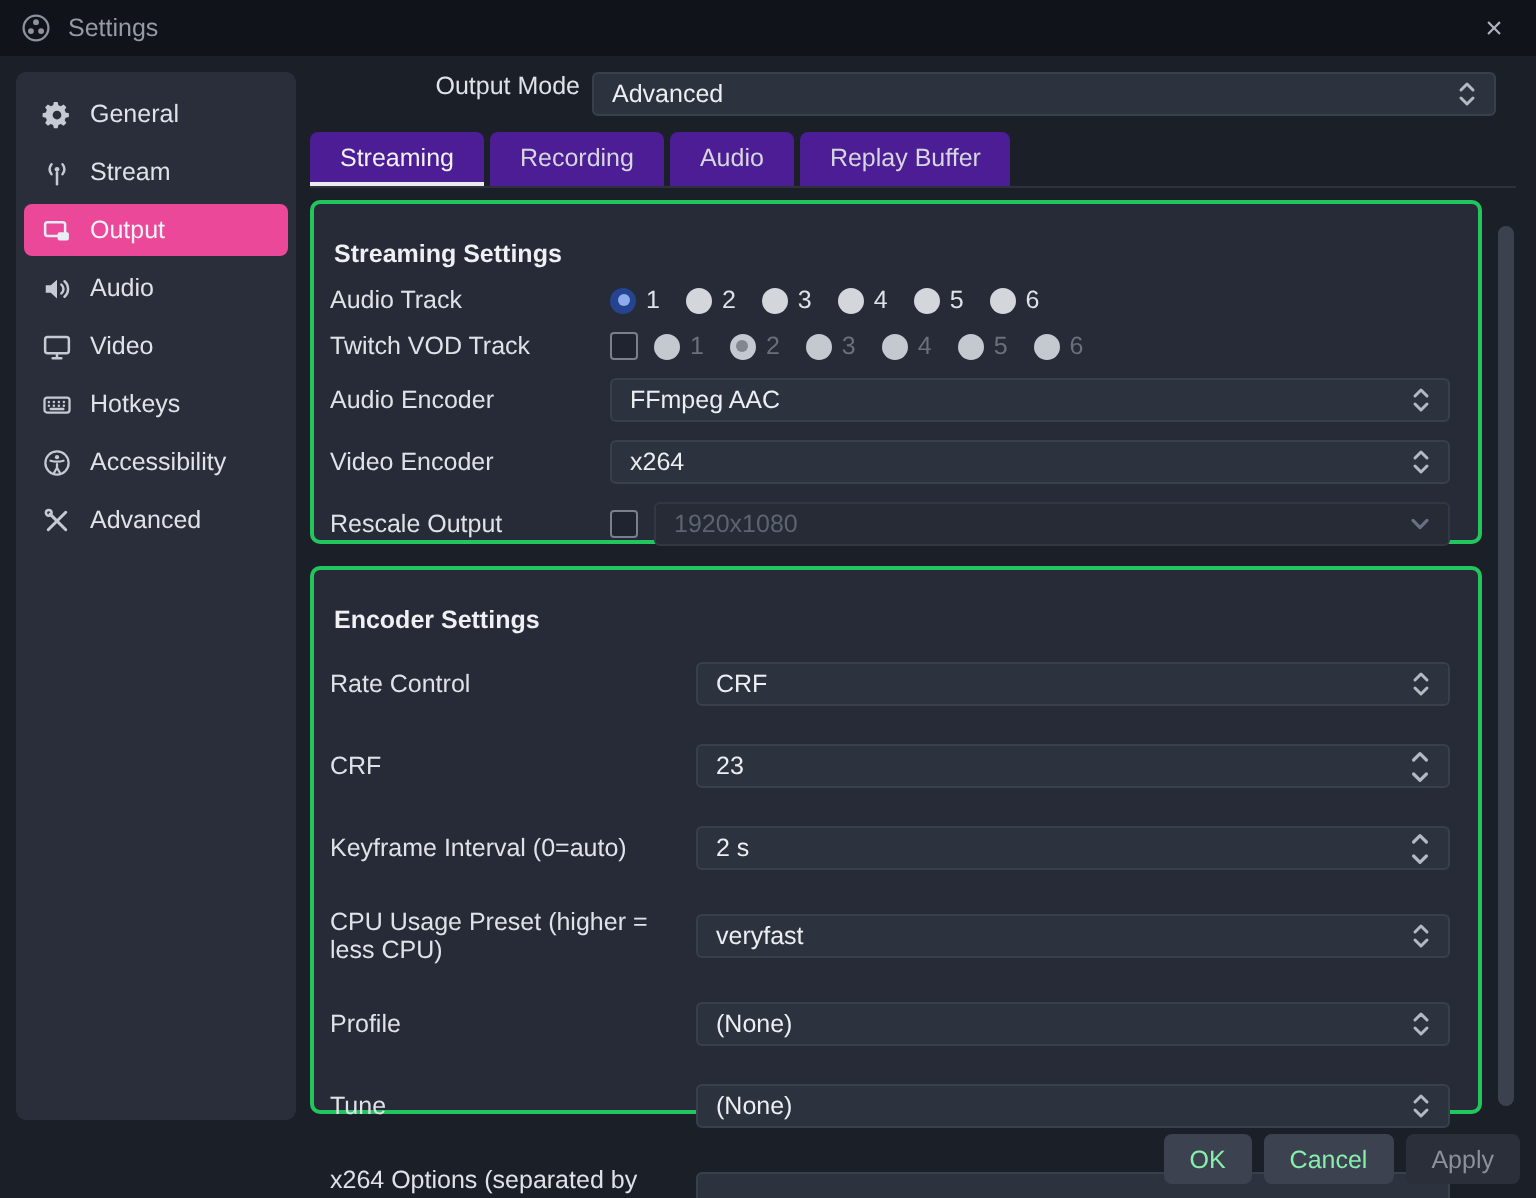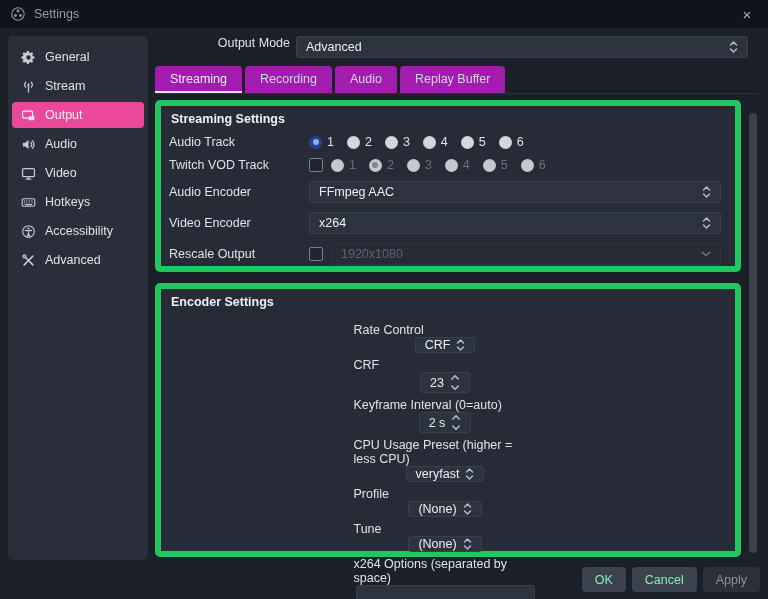--- a/index.html
+++ b/index.html
@@ -47,34 +47,34 @@
     color:#eceef1; min-width:0;
   }
   .field .arrows { margin-left:auto; display:flex; align-items:center; padding-left:6px; }
   .field.disabled { background:#262b36; border-color:#323743; color:#5d6370; }
   
   .tabbar {
     position:absolute; left:155px; top:66px; width:603px; height:28px;
     display:flex; gap:3px; border-bottom:1px solid #2c313d;
   }
   .tab {
-    background:#a21caf; color:#d4d7dd; padding:0 15px; display:flex; align-items:center;
+    background:#4c1d95; color:#d4d7dd; padding:0 15px; display:flex; align-items:center;
     border-radius:4px 4px 0 0; border-bottom:2px solid transparent; cursor:default;
   }
   .tab.active { color:#f0f2f5; border-bottom:2px solid #e9ebee; }
   
   .groupbox {
     position:absolute; left:155px; width:586px; background:#262b37;
-    border:6px solid #22c55e; border-radius:5px; padding:4px 14px 8px 8px;
+    border:2px solid #22c55e; border-radius:5px; padding:16px 14px 8px 8px;
   }
   #box-streaming { top:100px; height:172px; }
   #box-encoder   { top:283px; height:274px; }
   .box-title { font-weight:bold; color:#eef0f3; margin:2px 0 9px 2px; }
   .form-row { display:flex; align-items:center; margin-bottom:9px; }
-  #box-encoder .form-row { margin-bottom:5px;flex-direction:column; }
+  #box-encoder .form-row { margin-bottom:19px; }
   .form-row .lbl { width:134px; text-align:left; margin-right:6px; flex:none; }
   #box-encoder .form-row .lbl { width:177px; }
   
   .radio-group { display:flex; align-items:center; gap:13px; }
   .radio-item { display:flex; align-items:center; gap:5px; }
   .radio {
     width:13px; height:13px; border-radius:50%; background:#d3d6db; position:relative;
   }
   .radio.checked { background:#24448f; }
   .radio.checked::after {

